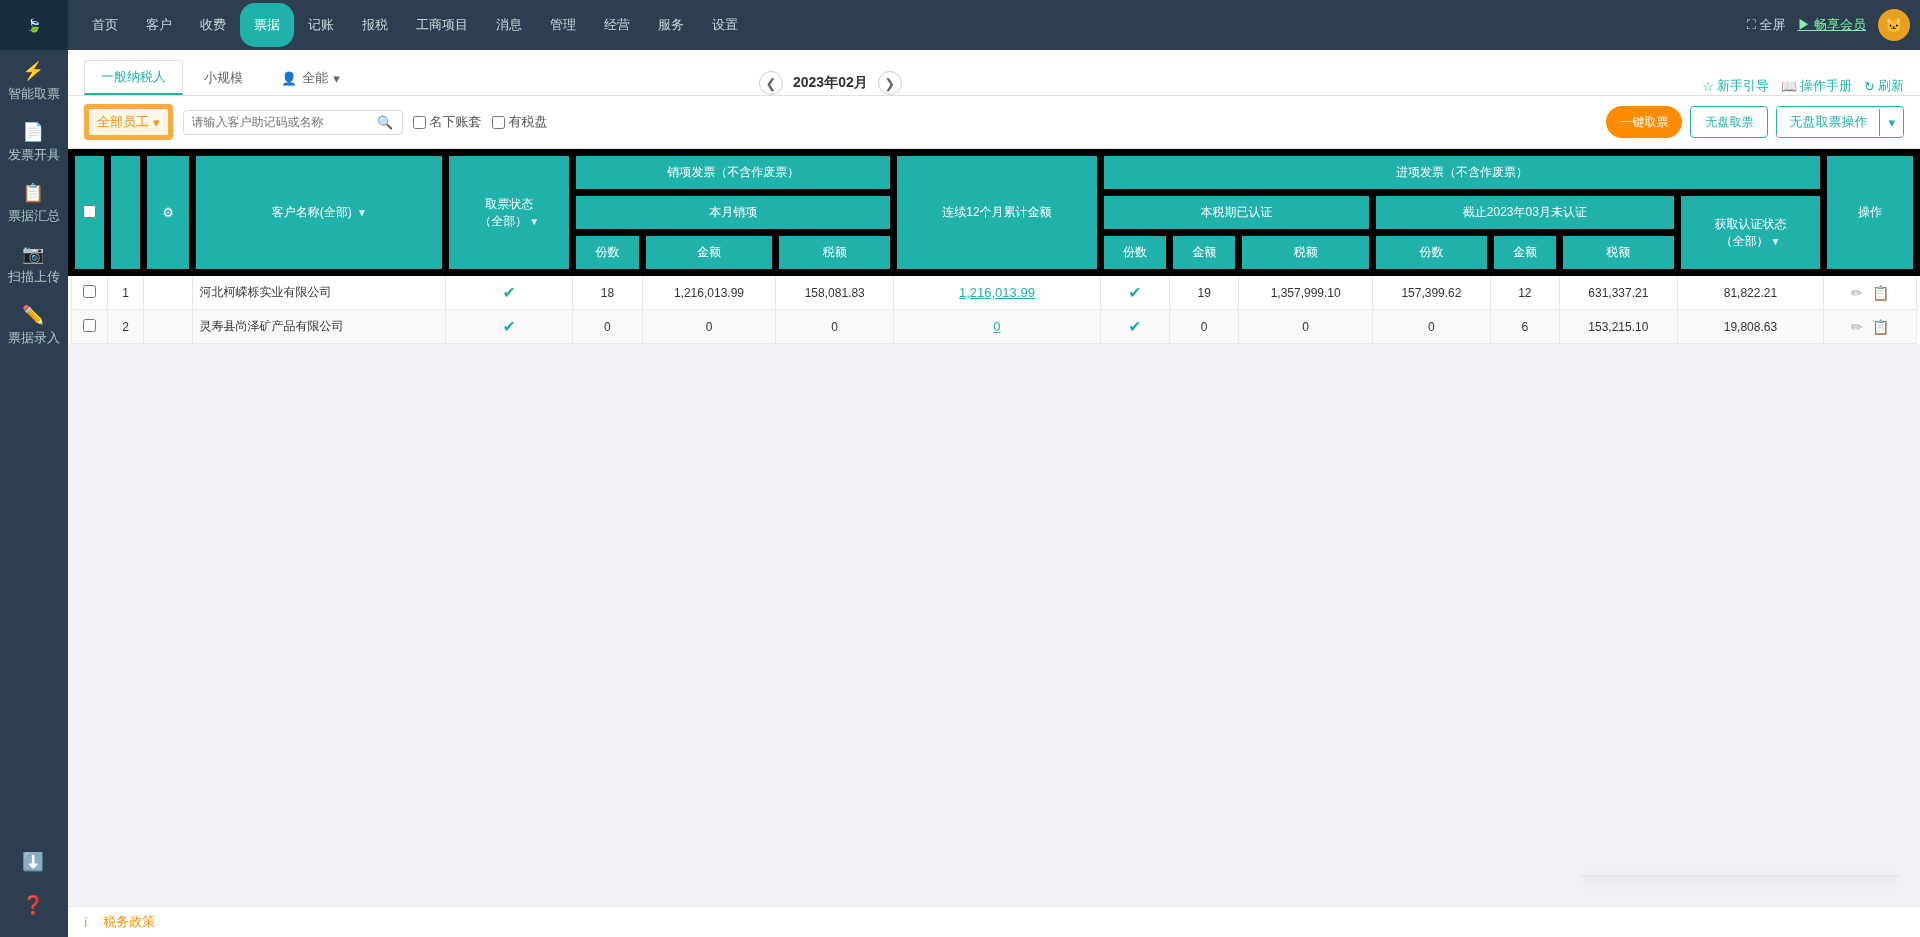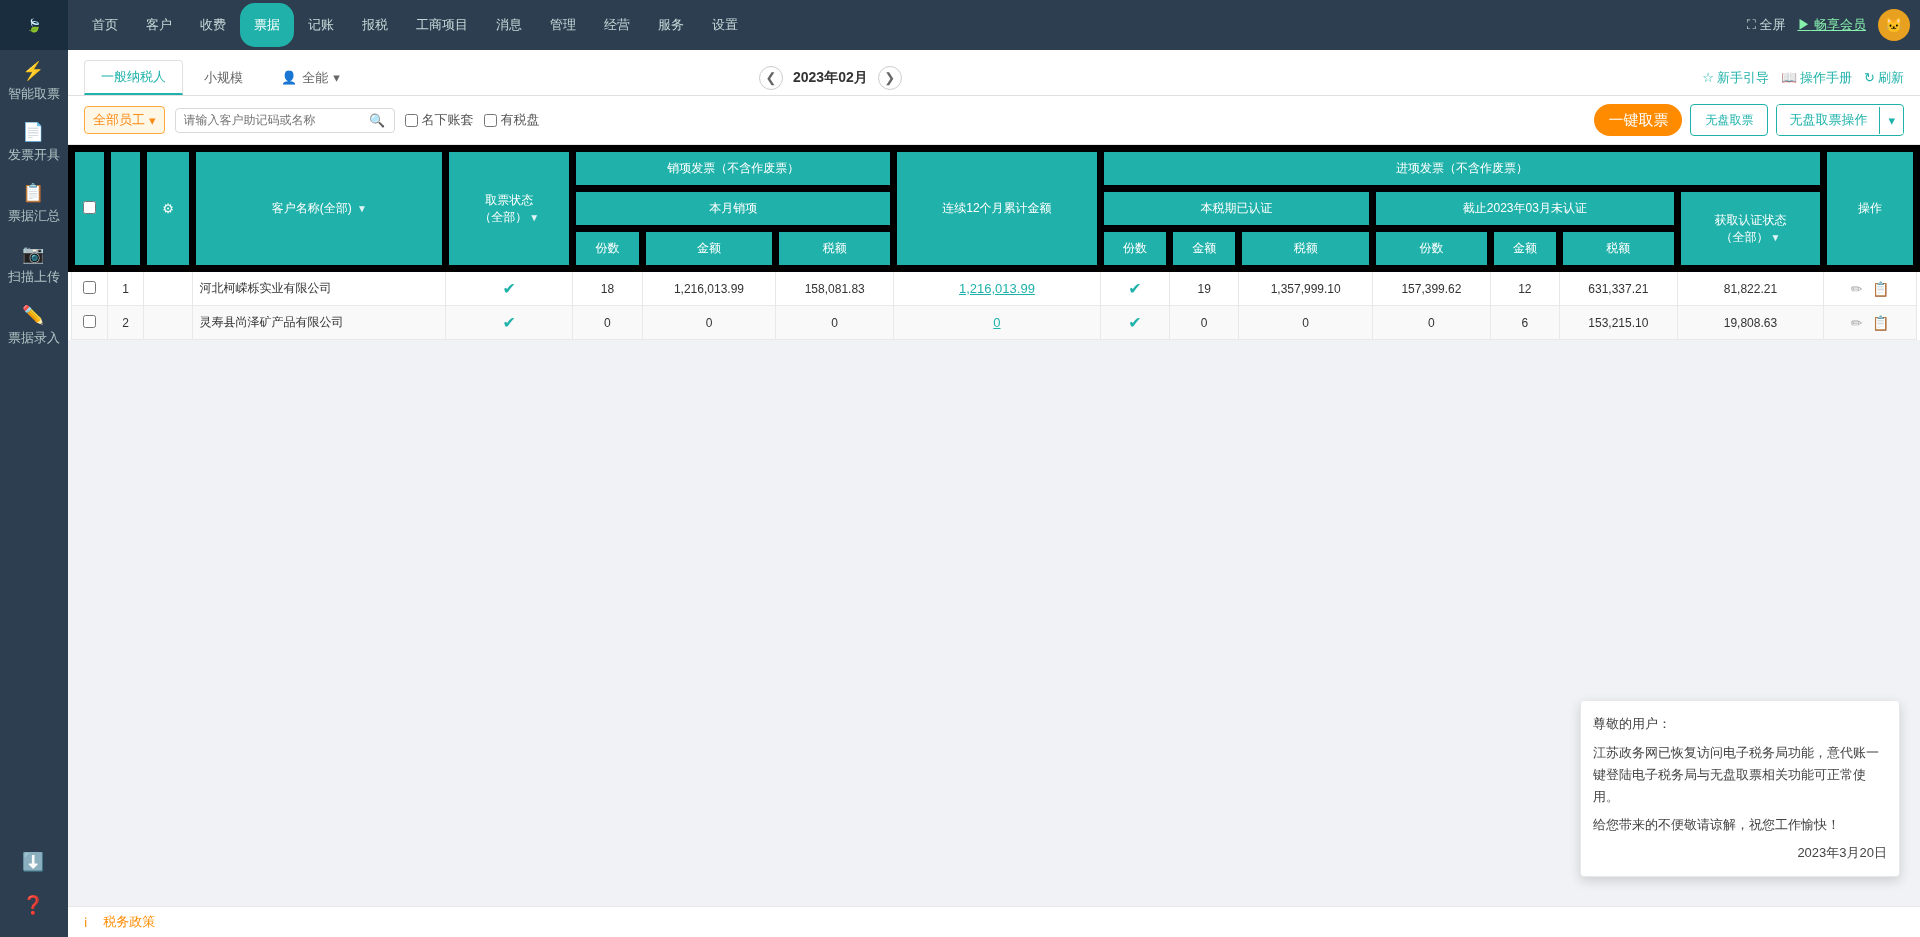--- a/index.html
+++ b/index.html
@@ -88,21 +88,21 @@
     }
 
     
     .content { flex: 1; display: flex; flex-direction: column; overflow: hidden; background: #f0f2f5; }
 
     
     .tabbar {
       background: #fff;
       padding: 10px 16px 0;
       display: flex;
-      align-items: center;
+      align-items: flex-end;
       border-bottom: 1px solid #e0e0e0;
       gap: 4px;
       flex-shrink: 0;
     }
     .tab {
       padding: 7px 16px;
       cursor: pointer;
       border-radius: 4px 4px 0 0;
       color: #666;
       border: 1px solid transparent;
@@ -143,21 +143,21 @@
     .filterbar {
       background: #fff;
       padding: 8px 16px;
       display: flex;
       align-items: center;
       gap: 10px;
       border-bottom: 1px solid #e8e8e8;
       flex-shrink: 0;
     }
     .filter-select {
-      border: 1px solid #0c4a6e;
+      border: 5px solid #0c4a6e;
       border-radius: 4px;
       padding: 4px 8px;
       background: #fff;
       color: #333;
       cursor: pointer;
       display: flex; align-items: center; gap: 4px;
       font-size: 12px;
     }
     .filter-select.highlight { background: #fff7e6; border-color: #ffa940; color: #fa8c16; }
     .filter-search {
@@ -169,21 +169,21 @@
     .filter-search input {
       border: none; outline: none;
       font-size: 12px; color: #999; width: 100%;
     }
     .filter-checkbox { display: flex; align-items: center; gap: 4px; font-size: 12px; color: #555; cursor: pointer; }
     .filter-right { margin-left: auto; display: flex; gap: 8px; }
     .btn-primary {
       background: #ff8c00;
       color: #fff; border: none;
       padding: 6px 14px; border-radius: 16px;
-      cursor: pointer; font-size: 15px;
+      cursor: pointer; font-size: 12px;
     }
     .btn-default {
       background: #fff; color: #20b2aa;
       border: 1px solid #20b2aa;
       padding: 6px 14px; border-radius: 4px;
       cursor: pointer; font-size: 12px;
     }
     .btn-split {
       display: flex; align-items: center;
       border: 1px solid #20b2aa; border-radius: 4px;
@@ -498,19 +498,13 @@
     </div>
 
     <div class="bottombar">
       <span style="color:#ff8c00;">ℹ</span>
       <span class="policy" style="margin-left:16px;">税务政策</span>
     </div>
   </div>
 </div>
 
 <div class="notification-popup">
-  <div class="notif-body">
-    <p>尊敬的用户：</p>
-    <p style="margin-top:6px;">江苏政务网已恢复访问电子税务局功能，意代账一键登陆电子税务局与无盘取票相关功能可正常使用。</p>
-    <p style="margin-top:6px;">给您带来的不便敬请谅解，祝您工作愉快！</p>
-    <p style="margin-top:6px; text-align:right;">2023年3月20日</p>
-  </div>
 </div>
 
 </body></html>

